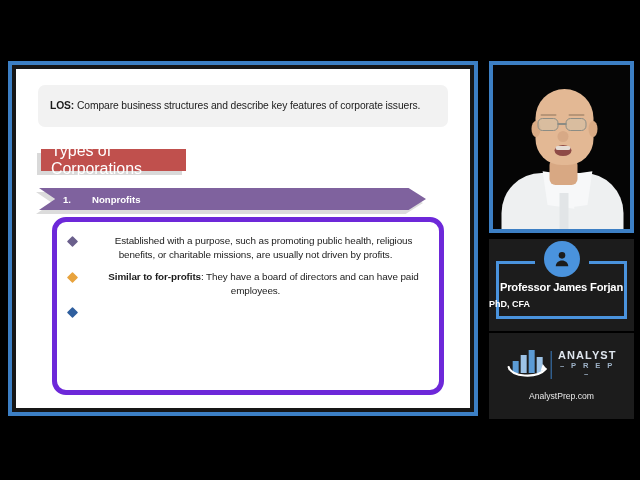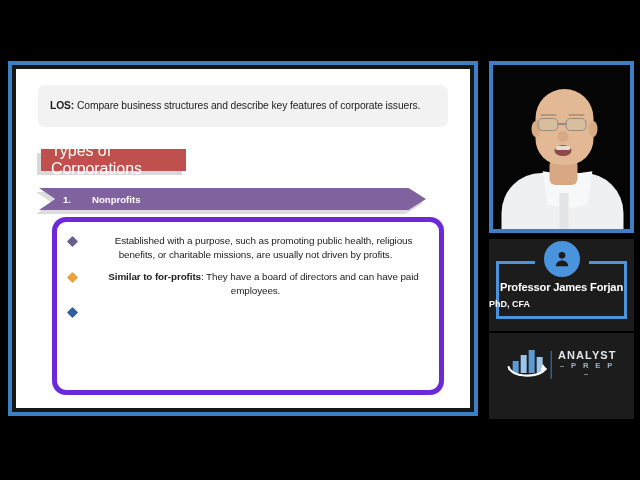--- a/index.html
+++ b/index.html
@@ -559,17 +559,18 @@
             <path d="M2 22 C4 32, 30 34, 39 24" stroke="#ffffff" stroke-width="2.2" fill="none" stroke-linecap="round"></path>
             <path d="M36 19 L40 24 L34 26 Z" fill="#ffffff"></path>
           </svg>
         </div>
         <div id="brand-divider"></div>
         <div id="brand-wordmark">
           <span id="brand-name-top">ANALYST</span>
           <span id="brand-name-bottom">– P R E P –</span>
         </div>
       </div>
+      <div id="brand-url">AnalystPrep.com</div>
     </div>
 
   </div>
 
 </div>
 
 </body></html>

